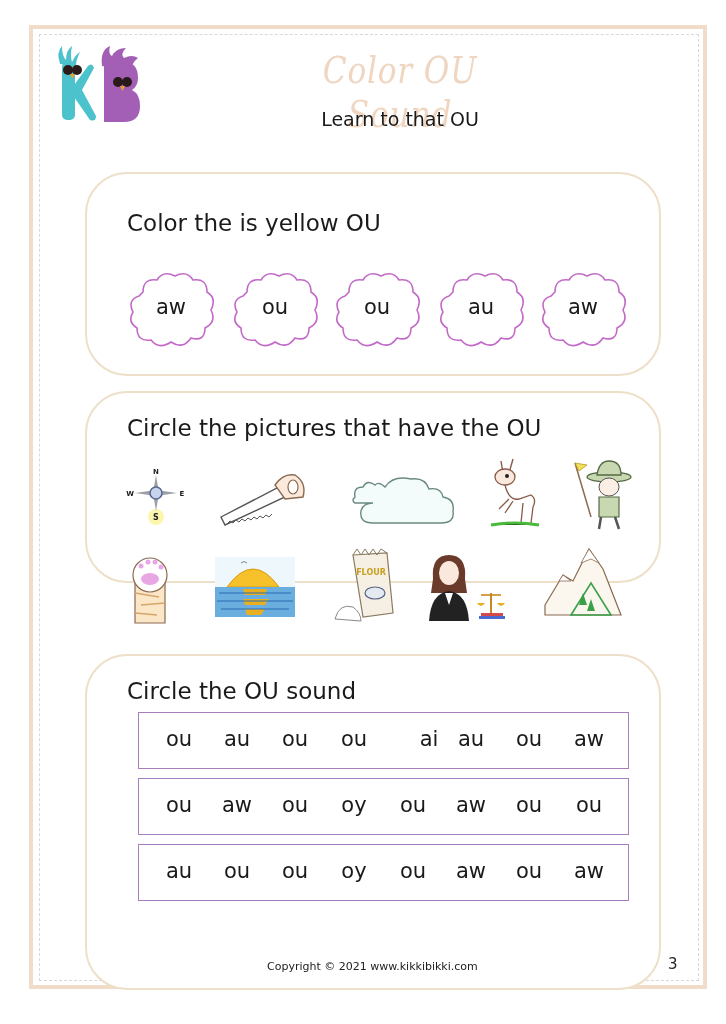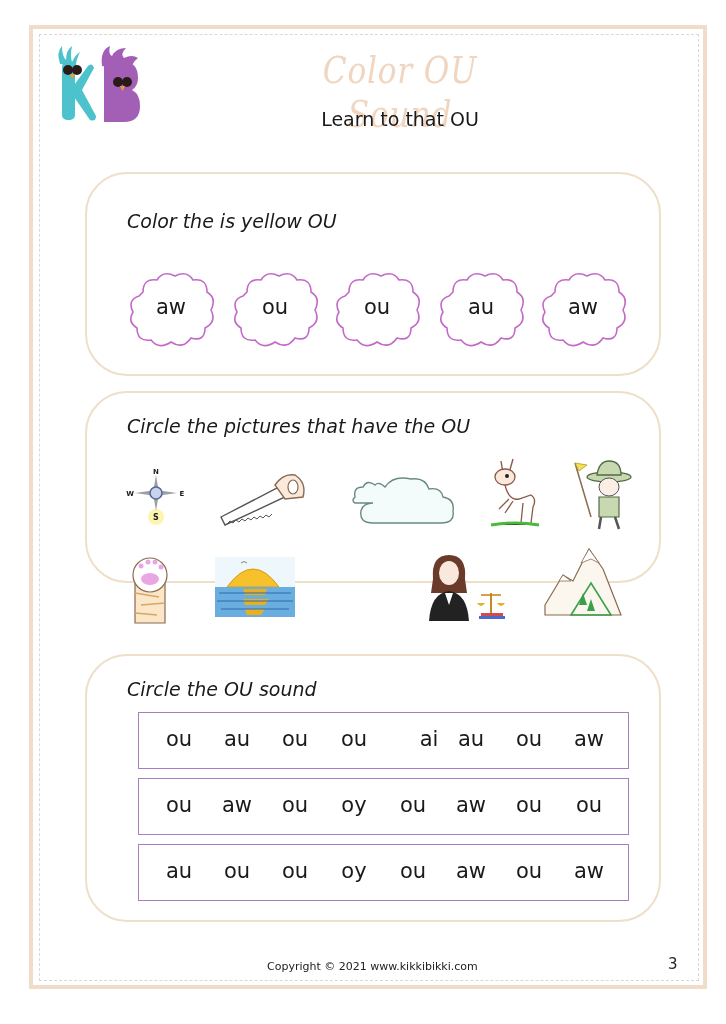--- a/index.html
+++ b/index.html
@@ -27,24 +27,24 @@
     position: absolute; left: 250px; top: 108px; width: 300px; text-align: center;
     font-size: 19px; color: #1a1a1a;
   }
 
   .section {
     position: absolute; left: 85px; width: 576px;
     border: 2.5px solid #eedfc8; border-radius: 42px; background: #fff;
   }
   .section-1 { top: 172px; height: 204px; }
   .section-2 { top: 391px; height: 192px; }
-  .section-3 { top: 654px; height: 268px; }
+  .section-3 { top: 654px; height: 336px; }
 
   .section-title {
-    position: absolute; left: 40px; font-size: 19px; color: #1a1a1a; font-style: italic;
+    position: absolute; left: 40px; font-size: 23px; color: #1a1a1a;
   }
 
   .clouds { position: absolute; left: 38px; top: 96px; width: 510px; height: 82px; }
   .cloud { position: absolute; top: 0; width: 92px; height: 80px; }
   .cloud svg { position: absolute; left: 0; top: 0; }
   .cloud-label {
     position: absolute; left: 0; top: 25px; width: 92px; text-align: center;
     font-size: 21px; color: #1a1a1a;
   }
 
@@ -203,20 +203,29 @@
     <svg width="84" height="72" viewBox="0 0 84 72">
       <rect x="2" y="6" width="80" height="30" fill="#eef7fc"></rect>
       <path d="M14 36 Q40 0 66 36 Z" fill="#f6c12a" stroke="#d89a10" stroke-width="1"></path>
       <rect x="2" y="36" width="80" height="30" fill="#6aaee0"></rect>
       <path d="M30 38 L54 38 L52 44 L32 44 Z M30 48 L56 48 L52 54 L32 54 Z M32 58 L52 58 L48 64 L34 64 Z" fill="#e8b020"></path>
       <path d="M6 42 L78 42 M4 50 L80 50 M8 58 L76 58" stroke="#2a6ab0" stroke-width="1"></path>
       <path d="M28 12 q3 -3 6 0" stroke="#666" fill="none" stroke-width="0.8"></path>
     </svg>
   </div>
 
+  <div class="pic" style="left:244px; top:154px;">
+    <svg width="66" height="80" viewBox="0 0 66 80">
+      <path d="M4 72 Q8 56 22 60 Q30 66 30 74 Z" fill="#fff" stroke="#888" stroke-width="1"></path>
+      <path d="M22 8 L56 6 L62 66 L32 70 Z" fill="#f6efe4" stroke="#8a7a60" stroke-width="1.2"></path>
+      <path d="M22 8 L26 2 L30 8 L34 2 L38 8 L42 2 L46 8 L50 2 L56 6" fill="none" stroke="#8a7a60" stroke-width="1"></path>
+      <text x="40" y="28" font-size="8" text-anchor="middle" fill="#c8a020" font-family="DejaVu Sans, sans-serif" font-weight="bold">FLOUR</text>
+      <ellipse cx="44" cy="46" rx="10" ry="6" fill="#e4eaf2" stroke="#556080" stroke-width="1.2"></ellipse>
+    </svg>
+  </div>
 
   <div class="pic" style="left:336px; top:156px;">
     <svg width="90" height="74" viewBox="0 0 90 74">
       <path d="M10 30 Q8 6 26 6 Q44 6 42 30 L44 44 L8 44 Z" fill="#6a3a2a"></path>
       <ellipse cx="26" cy="24" rx="10" ry="12" fill="#fbe8dc"></ellipse>
       <path d="M6 72 Q8 44 26 42 Q44 44 46 72 Z" fill="#222"></path>
       <path d="M22 44 L26 56 L30 44 Z" fill="#fff"></path>
       <path d="M68 44 L68 64" stroke="#c88a20" stroke-width="2"></path>
       <path d="M58 46 L78 46" stroke="#c88a20" stroke-width="1.6"></path>
       <path d="M54 54 Q58 60 62 54 Z M74 54 Q78 60 82 54 Z" fill="#e8b020"></path>

